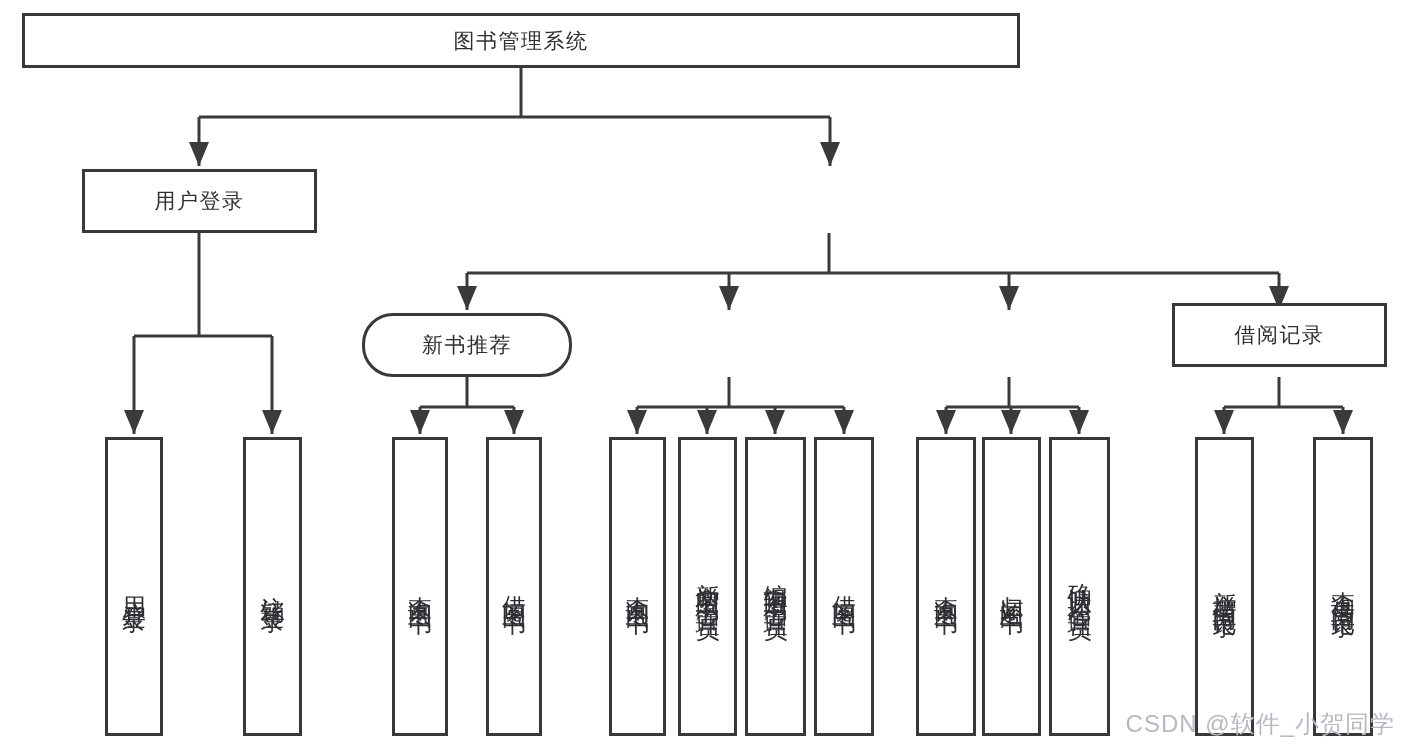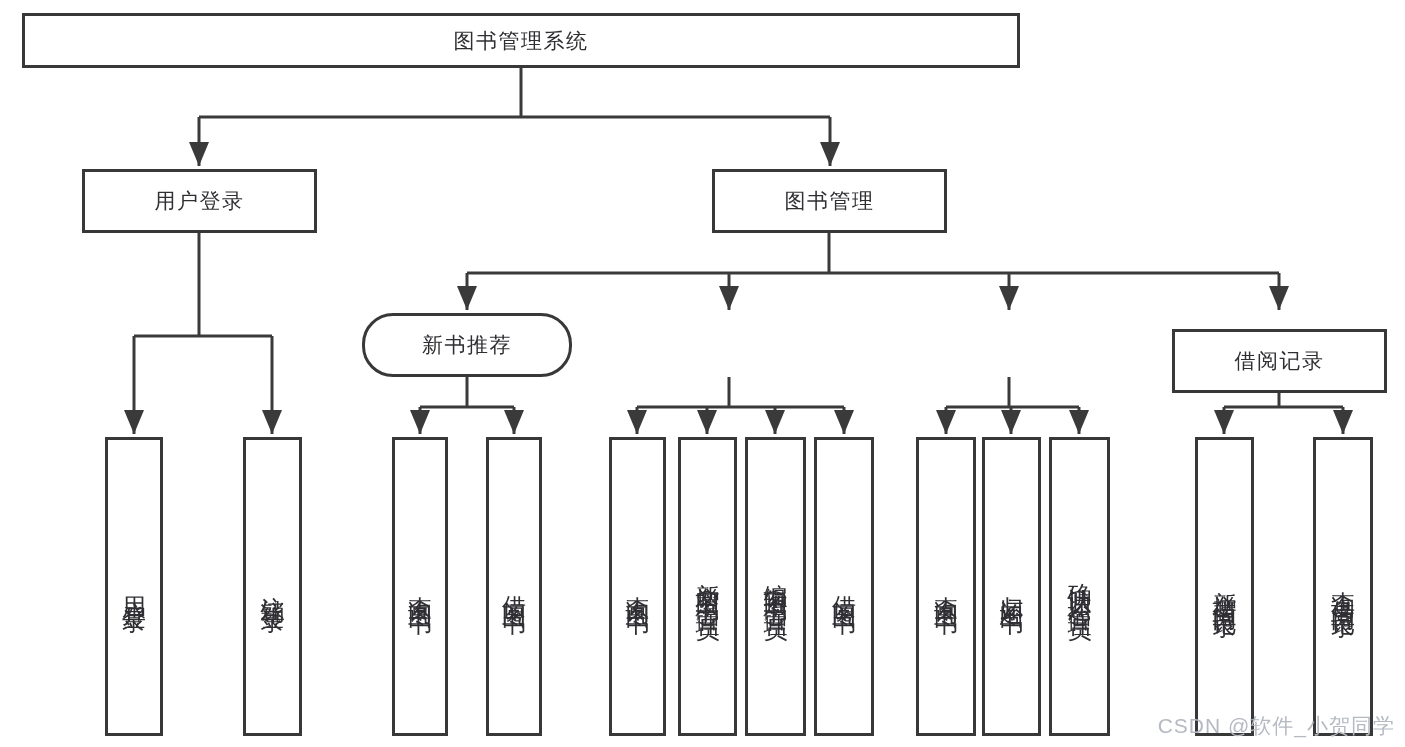--- a/index.html
+++ b/index.html
@@ -21,32 +21,32 @@
     writing-mode:vertical-rl;text-orientation:mixed;
     font-size:24px;letter-spacing:5px;line-height:1;
   }
   
   .root      {left:22px;  top:13px;  width:998px; height:55px;}
   .b-user    {left:82px;  top:169px; width:235px; height:64px;}
   .b-book    {left:712px; top:169px; width:235px; height:64px;}
   .m-new     {left:362px; top:313px; width:210px; height:64px;border-radius:31px;}
   .m-borrow  {left:623px; top:313px; width:212px; height:64px;}
   .m-current {left:902px; top:313px; width:215px; height:64px;}
-  .m-records {left:1172px;top:329px; width:215px; height:64px;text-align:center;}
+  .m-records {left:1172px;top:303px; width:215px; height:64px;text-align:center;}
   .lf        {top:437px;  height:299px;}
   .lf-ul0{left:105px;width:58px;}  .lf-ul1{left:243px;width:59px;}
   .lf-nb0{left:392px;width:56px;}  .lf-nb1{left:486px;width:56px;}
   .lf-bb0{left:609px;width:57px;}  .lf-bb1{left:678px;width:59px;}
   .lf-bb2{left:745px;width:61px;}  .lf-bb3{left:814px;width:60px;}
   .lf-cb0{left:916px;width:60px;}  .lf-cb1{left:982px;width:59px;}
   .lf-cb2{left:1049px;width:61px;}
   .lf-br0{left:1195px;width:59px;} .lf-br1{left:1313px;width:60px;}
   .watermark{
     position:absolute;z-index:5;right:10px;bottom:7px;
-    font-size:21px;letter-spacing:1px;color:#b5b9c1;white-space:nowrap;margin-top:36px;
+    font-size:24px;letter-spacing:1px;color:#b5b9c1;white-space:nowrap;margin-top:36px;
   }
 </style>
 </head>
 <body>
 
 <div class="canvas">
 
   <svg class="wires" viewBox="0 0 1405 747" fill="none" stroke="#3a3a3a" stroke-width="3">
     <defs>
       <marker id="arrow" viewBox="0 0 12 10" refX="12" refY="5" markerWidth="8" markerHeight="7" orient="auto" markerUnits="strokeWidth">
@@ -105,21 +105,20 @@
       <path d="M1279 377 V407"></path>
       <path d="M1224 407 H1343"></path>
       <path d="M1224 407 V434" marker-end="url(#arrow)"></path>
       <path d="M1343 407 V434" marker-end="url(#arrow)"></path>
     </g>
   </svg>
 
   <div class="node h-node root">图书管理系统</div>
 
   <div class="node h-node b-user">用户登录</div>
-  <div class="node h-node b-book">图书管理</div>
 
   <div class="node h-node m-new">新书推荐</div>
   <div class="node h-node m-records">借阅记录</div>
 
   <div class="node v-node lf lf-ul0">用户登录</div>
   <div class="node v-node lf lf-ul1">注销登录</div>
 
   <div class="node v-node lf lf-nb0">查询图书</div>
   <div class="node v-node lf lf-nb1">借阅图书</div>
 

